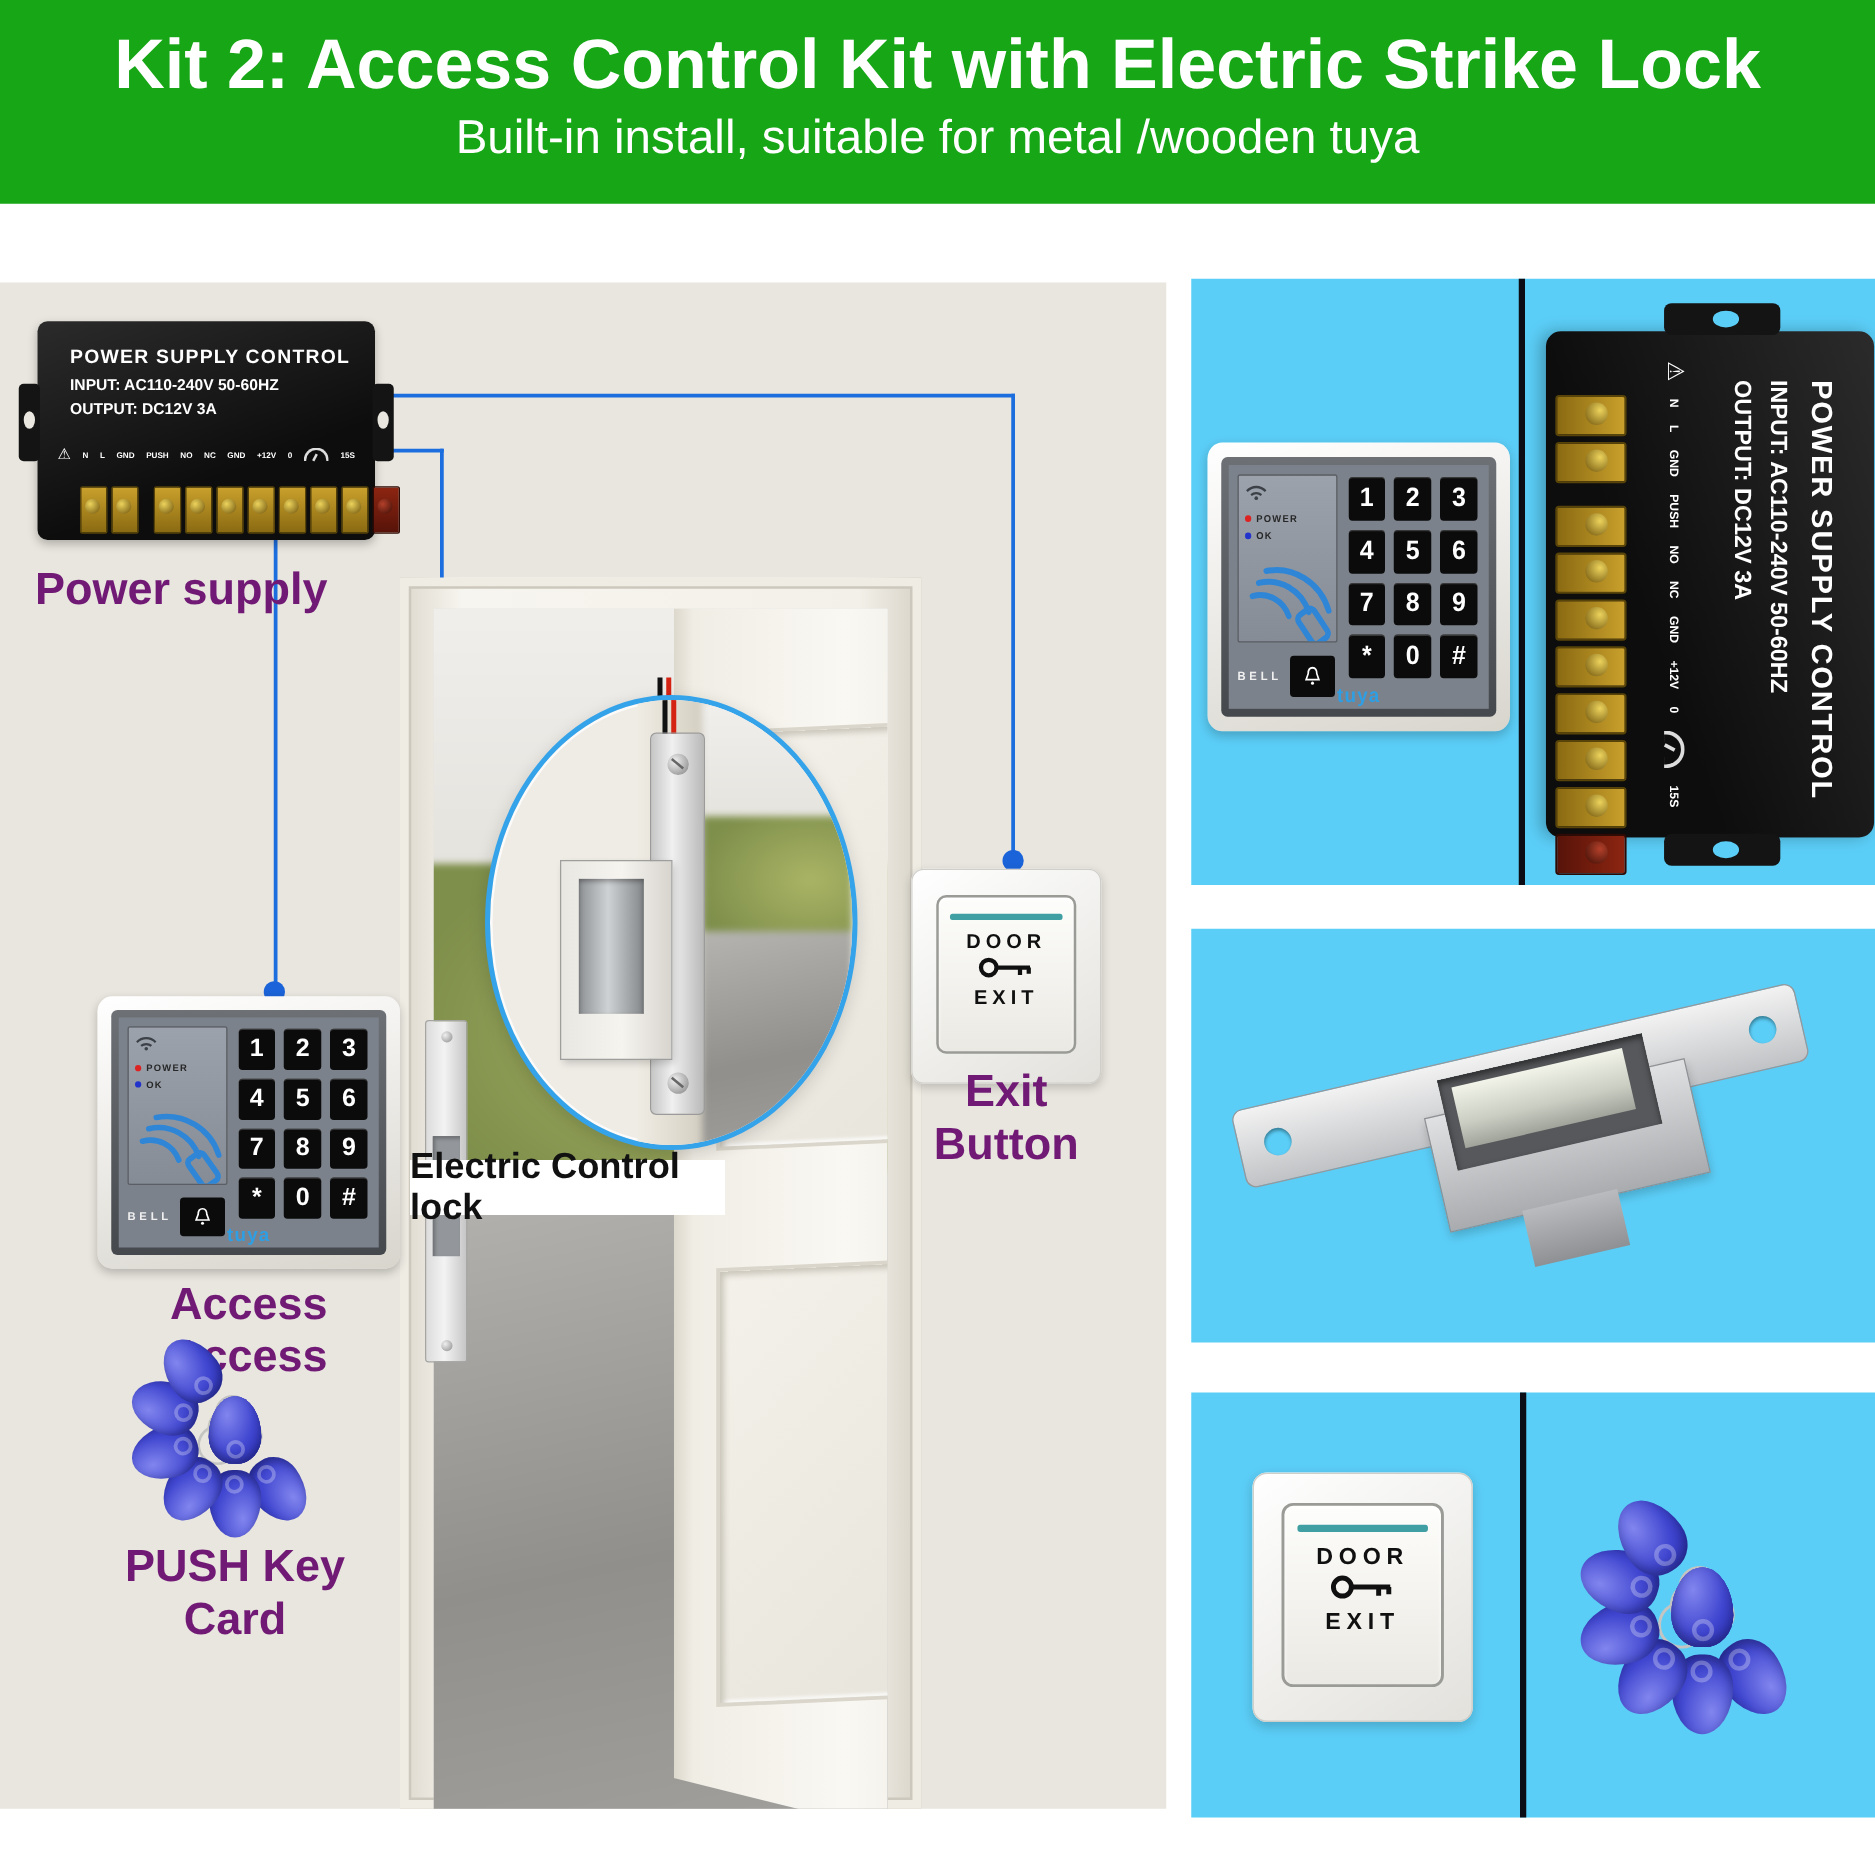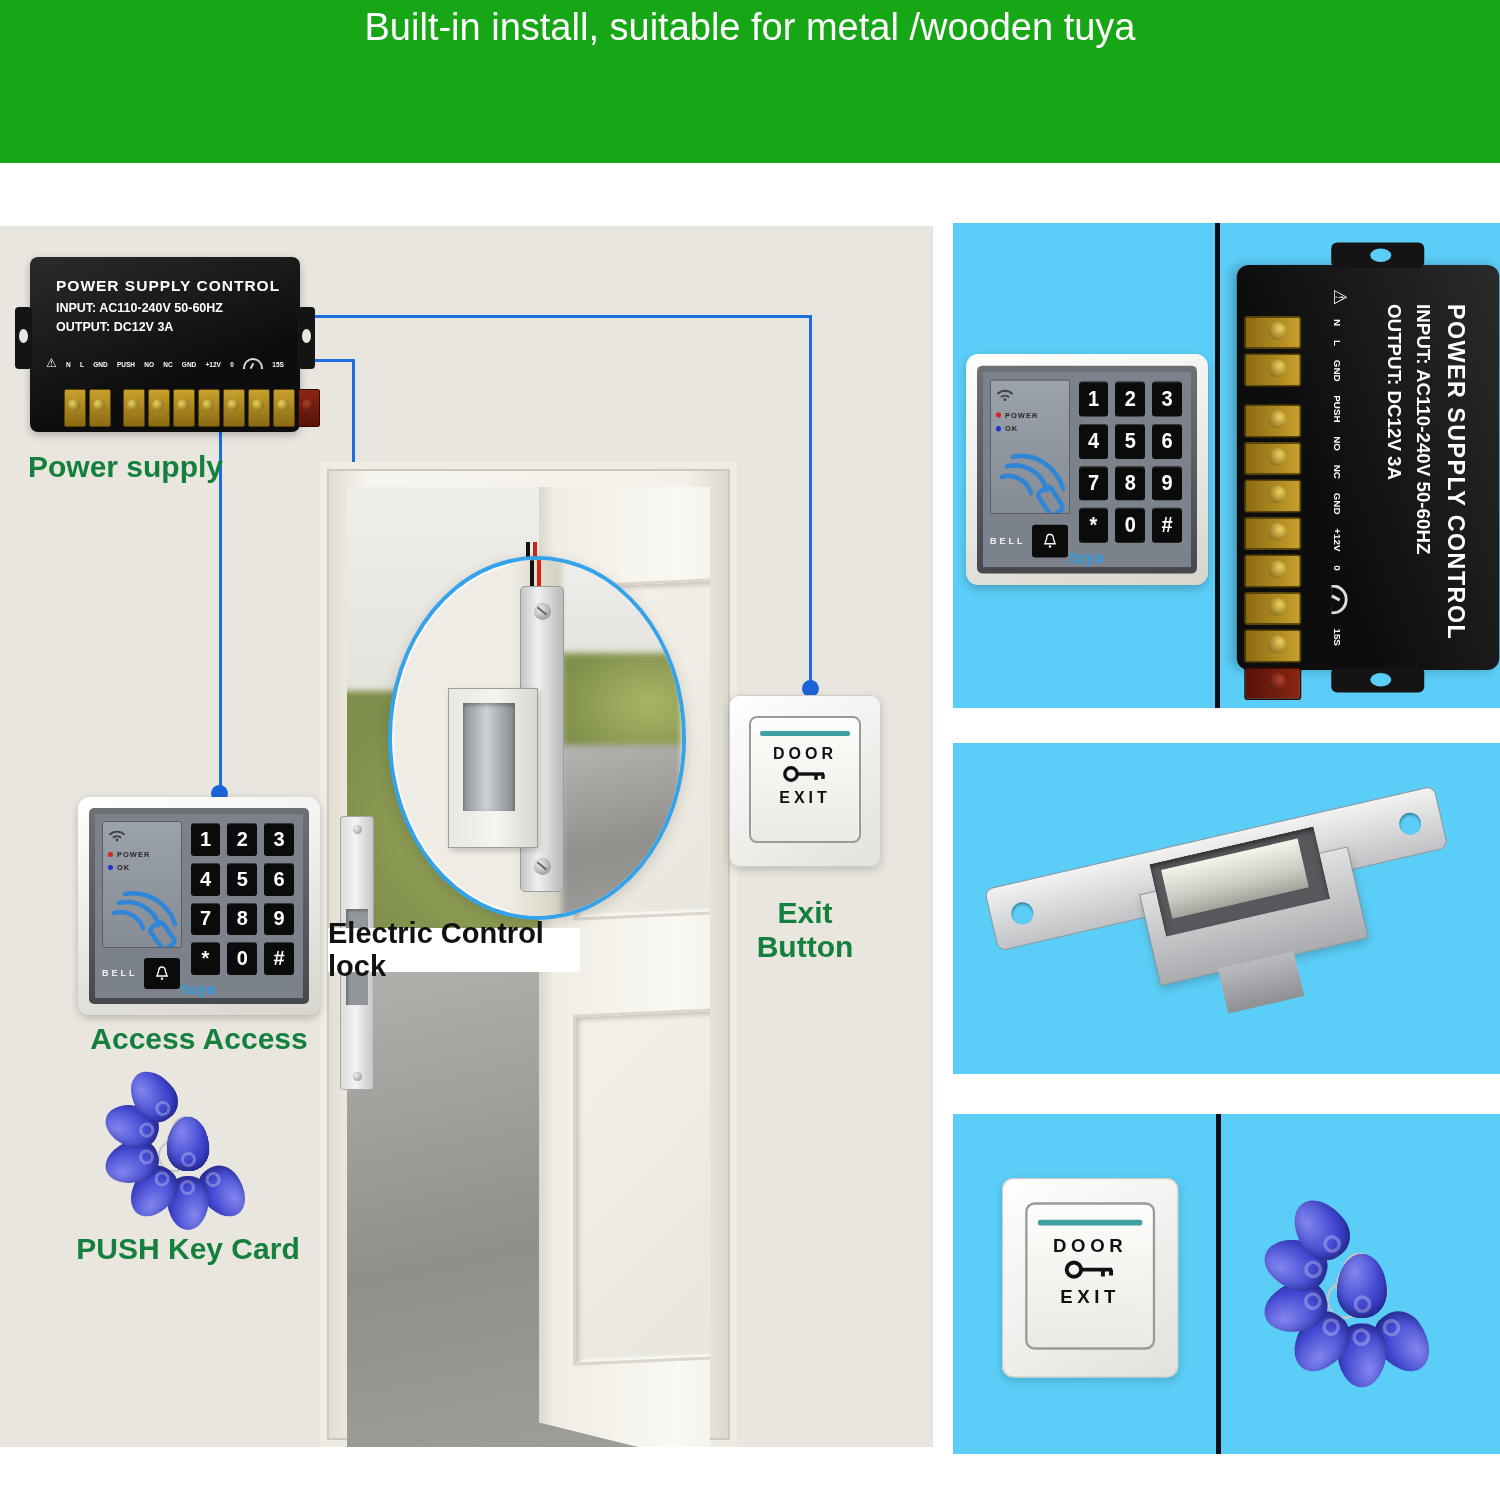--- a/index.html
+++ b/index.html
@@ -83,21 +83,21 @@
        border-radius:50% 50% 46% 46% / 60% 60% 40% 40%;box-shadow:inset 0 -4px 7px rgba(0,0,0,.3);}
   .fob::after{content:"";position:absolute;left:50%;bottom:4px;width:9px;height:9px;margin-left:-7px;
               border:3px solid rgba(255,255,255,.28);border-radius:50%;}
   .fob:nth-child(1){--a:0deg;} .fob:nth-child(2){--a:36deg;} .fob:nth-child(3){--a:72deg;}
   .fob:nth-child(4){--a:108deg;} .fob:nth-child(5){--a:144deg;} .fob:nth-child(6){--a:180deg;}
   .fob:nth-child(7){--a:216deg;} .fob:nth-child(8){--a:252deg;} .fob:nth-child(9){--a:288deg;}
   .fob:nth-child(10){--a:324deg;}
   .ring{position:absolute;border:2.5px solid #c4c4c2;border-radius:50%;}
 
   
-  .dlabel{position:absolute;color:#15803d;font-weight:bold;font-size:30px;}
+  .dlabel{position:absolute;color:#701a75;font-weight:bold;font-size:36px;}
 
   
   #door-scene{left:320px;top:462px;width:417px;height:985px;}
   .df-outer{position:absolute;inset:0;background:linear-gradient(90deg,#ddd8cd,#f7f5ef 12%,#f3f0e9 88%,#d7d3c8);
             box-shadow:inset 0 0 0 7px #efece4, inset 0 0 0 9px #ccc8bd;}
   .df-open{position:absolute;left:27px;top:25px;right:27px;bottom:0;overflow:hidden;background:#dfdedb;}
   .scene{position:absolute;inset:-12px;filter:blur(3px);}
   .sc-sky{position:absolute;left:0;right:0;top:0;height:27%;
           background:linear-gradient(#f0efec,#e2e0da),repeating-linear-gradient(90deg,rgba(255,255,255,.5) 0 14px,rgba(190,186,178,.35) 14px 20px);}
   .sc-green{position:absolute;left:0;right:0;top:22%;height:30%;
@@ -162,20 +162,21 @@
   .lbl-strip{position:absolute;left:328px;top:928px;width:252px;height:44px;background:#fff;
              display:flex;align-items:center;justify-content:center;}
   .lbl-strip span{font-weight:bold;font-size:29px;color:#111;}
 </style>
 </head>
 <body>
 
 <div id="stage">
 
   <div id="header" class="abs">
+    <div class="t1">Kit 2: Access Control Kit with Electric Strike Lock</div>
     <div class="t2">Built-in install, suitable for metal /wooden tuya</div>
   </div>
 
   <div id="left-panel" class="abs"></div>
   <div id="secA" class="abs blue-sec">
       <div class="vdiv" style="left:262px;"></div>
     </div>
   <div id="secB" class="abs blue-sec"></div>
   <div id="secC" class="abs blue-sec">
       <div class="vdiv" style="left:263px;"></div>
@@ -347,21 +348,21 @@
       <div class="exit-word">DOOR</div>
       <svg width="46" height="22" viewBox="0 0 46 22">
           <circle cx="9" cy="11" r="6.2" fill="none" stroke="#101010" stroke-width="3.4"></circle>
           <line x1="15" y1="11" x2="42" y2="11" stroke="#101010" stroke-width="3.4"></line>
           <line x1="34" y1="11" x2="34" y2="17" stroke="#101010" stroke-width="3.4"></line>
           <line x1="41" y1="11" x2="41" y2="16" stroke="#101010" stroke-width="3.4"></line>
         </svg>
       <div class="exit-word">EXIT</div>
     </div>
   </div>
-  <div class="dlabel" style="left:729px;top:896px;width:152px;text-align:center;">Exit Button</div>
+  <div class="dlabel" style="left:729px;top:852px;width:152px;text-align:center;">Exit Button</div>
 
   <div class="keypad" style="left:966px;top:354px;transform:scale(1.0,1.06);transform-origin:top left;">
     <div class="kp-bezel">
         <div class="kp-panel">
       <div class="kp-left">
         <div class="kp-reader">
           <svg width="18" height="13" viewBox="0 0 24 16">
                 <path d="M2 7a14 14 0 0 1 20 0" fill="none" stroke="#3c4147" stroke-width="2.4"></path>
                 <path d="M6.5 11a8.5 8.5 0 0 1 11 0" fill="none" stroke="#3c4147" stroke-width="2.4"></path>
                 <circle cx="12" cy="14" r="1.9" fill="#3c4147"></circle>

